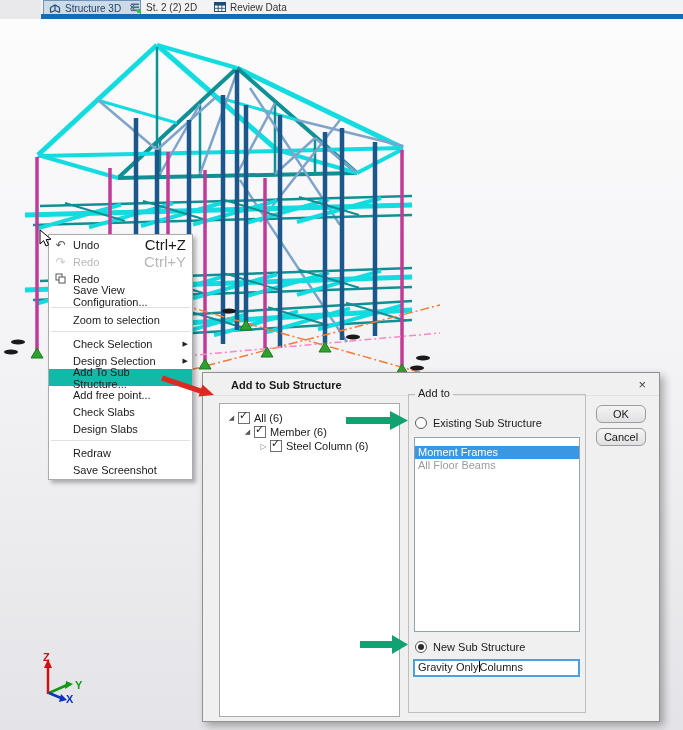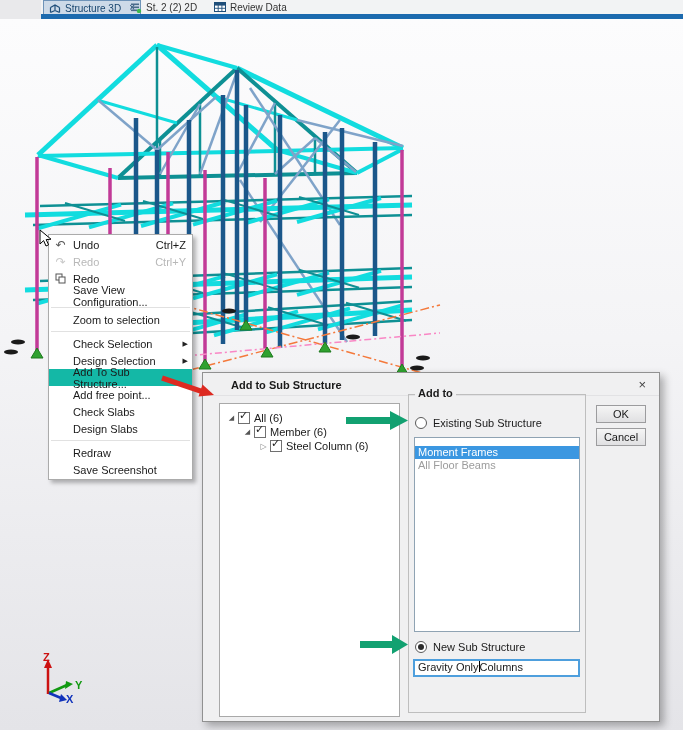--- a/index.html
+++ b/index.html
@@ -17,56 +17,56 @@
   #canvas{position:absolute;left:0;top:19px;width:683px;height:711px;
           background:linear-gradient(180deg,#FCFCFD 0%,#F4F4F6 45%,#E4E4E8 100%);}
   #model{position:absolute;left:0;top:0;z-index:1;}
   
   #menu{position:absolute;left:48px;top:234px;width:143px;background:#FFFFFF;
         border:1px solid #ABABAB;box-shadow:3px 3px 4px rgba(0,0,0,.28);z-index:10;padding:1px 0;}
   .menu-item{position:relative;height:17px;display:flex;align-items:center;
              padding-left:24px;padding-right:6px;font-size:11px;color:#1A1A1A;}
   .menu-item .icon-slot{position:absolute;left:3px;top:0;width:17px;height:17px;
              display:flex;align-items:center;justify-content:center;font-size:12px;color:#555;}
-  .menu-item .sc{margin-left:auto;font-size:11px;}
+  .menu-item .sc{margin-left:auto;font-size:15px;}
   .menu-item.disabled{color:#B8B8B8;}
   .menu-item.disabled .icon-slot{color:#C8C8C8;}
   .menu-item.hl{background:#14b8a6;}
   .menu-item .sub{position:absolute;right:4px;top:5px;font-size:7px;color:#222;}
   .menu-sep{height:1px;background:#E1E1E1;margin:3px 2px;}
   
   #dialog{position:absolute;left:202px;top:372px;width:456px;height:348px;background:#F0F0F1;
           border:1px solid #919191;box-shadow:4px 4px 8px rgba(0,0,0,.30);z-index:20;font-size:11px;color:#1A1A1A;}
   #dlg-titlebar{position:absolute;left:0;top:0;width:100%;height:22px;border-bottom:1px solid #E2E2E4;}
   #dlg-title{position:absolute;left:28px;top:6px;font-weight:bold;}
   #dlg-close{position:absolute;right:13px;top:4px;font-size:13px;color:#444;cursor:default;}
   #tree-panel{position:absolute;left:16px;top:30px;width:179px;height:305px;background:#FFF;
               border:1px solid #A9A9A9;padding-top:7px;box-sizing:content-box;}
   .tree-row{height:14px;display:flex;align-items:center;}
   .tree-exp{width:11px;text-align:center;font-size:7px;color:#555;flex:none;}
   .tree-exp.col{color:#8A8A8A;font-size:8px;}
   .cbx{width:10px;height:10px;background:#FFF;border:1px solid #707070;margin:0 4px 0 1px;
        position:relative;flex:none;}
   .cbx .chk{position:absolute;left:0px;top:-4px;font-size:11px;color:#222;}
   #groupbox{position:absolute;left:205px;top:21px;width:176px;height:317px;border:1px solid #BEBEBE;}
-  #groupbox-label{position:absolute;left:6px;top:-8px;background:#F0F0F1;padding:0 3px;font-weight:bold;}
+  #groupbox-label{position:absolute;left:6px;top:-8px;background:#F0F0F1;padding:0 3px;font-weight:normal;}
   .radio-row{position:absolute;display:flex;align-items:center;}
   .radio{width:10px;height:10px;border:1px solid #595959;border-radius:50%;background:#FFF;
          margin-right:6px;position:relative;flex:none;}
   .radio.checked::after{content:"";position:absolute;left:2px;top:2px;width:6px;height:6px;
          border-radius:50%;background:#2B2B2B;}
   #listbox{position:absolute;left:5px;top:42px;width:164px;height:185px;background:#FFF;
            border:1px solid #8FA3B3;overflow:hidden;padding-top:8px;}
   .list-item{height:13px;line-height:13px;padding-left:3px;color:#9C9C9C;white-space:nowrap;}
   .list-item.selected{background:#3B97E1;color:#FFF;}
   #newname{position:absolute;left:4px;top:264px;width:160px;height:14px;background:#FFF;
            border:2px solid #4E9FDD;display:flex;padding-left:3px;}
   .caret{width:1px;height:11px;background:#000;flex:none;}
   .btn{position:absolute;left:393px;width:48px;height:16px;background:linear-gradient(#F5F5F5,#E0E0E2);
-       border:1px solid #9C9C9E;border-radius:0;display:flex;align-items:center;justify-content:center;
+       border:1px solid #9C9C9E;border-radius:6px;display:flex;align-items:center;justify-content:center;
        font-size:11px;color:#1A1A1A;cursor:default;}
   #btn-ok{top:32px;} #btn-cancel{top:55px;}
   
   .annot{position:absolute;z-index:30;}
   #cursor{position:absolute;left:39px;top:229px;z-index:40;}
 </style>
 </head>
 <body>
 
 <div id="tabbar">

